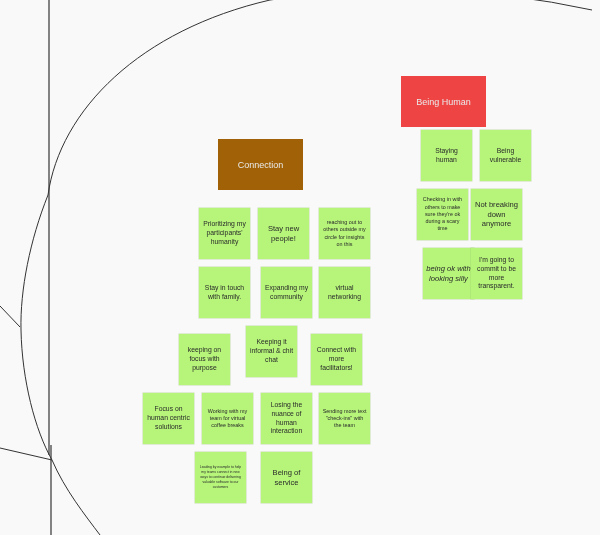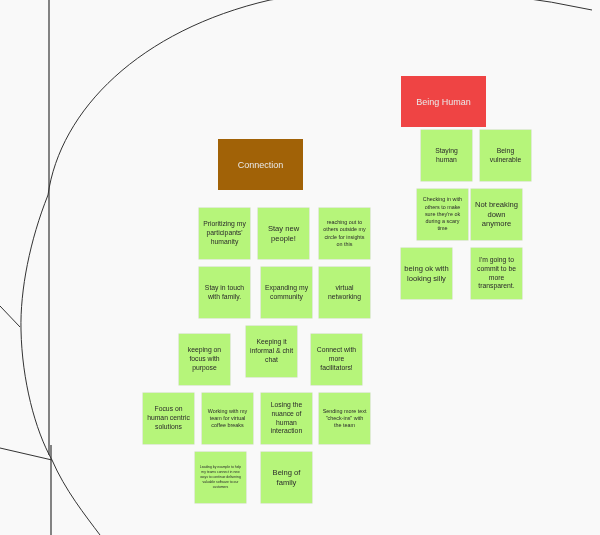--- a/index.html
+++ b/index.html
@@ -113,37 +113,37 @@
   <span>Losing the nuance of human interaction</span>
 </div>
 <div class="sticky fs-s" style="left:291px; top:393px;">
   <span>Sending more text "check-ins" with the team</span>
 </div>
 
 <div class="sticky fs-xs" style="left:167px; top:452px;">
   <span>Leading by example to help my teams connect in new ways to continue delivering valuable software to our customers</span>
 </div>
 <div class="sticky fs-l" style="left:233px; top:452px;">
-  <span>Being of family</span>
+  <span>Being of service</span>
 </div>
 
 <div class="header-box black" style="left:401px; top:76px; width:85px; height:51px;">
   <span>Being Human</span>
 </div>
 
 <div class="sticky fs-m" style="left:393px; top:130px;">
   <span>Staying human</span>
 </div>
 <div class="sticky fs-m" style="left:452px; top:130px;">
   <span>Being vulnerable</span>
 </div>
 <div class="sticky fs-s" style="left:389px; top:189px;">
   <span>Checking in with others to make sure they're ok during a scary time</span>
 </div>
 <div class="sticky fs-l" style="left:443px; top:189px;">
   <span>Not breaking down anymore</span>
 </div>
-<div class="sticky fs-l" style="left:373px; top:248px;">
+<div class="sticky fs-l" style="left:395px; top:248px;font-style:italic;">
   <span>being ok with looking silly</span>
 </div>
 <div class="sticky fs-m" style="left:443px; top:248px;">
   <span>I'm going to commit to be more transparent.</span>
 </div>
 
 </body></html>

